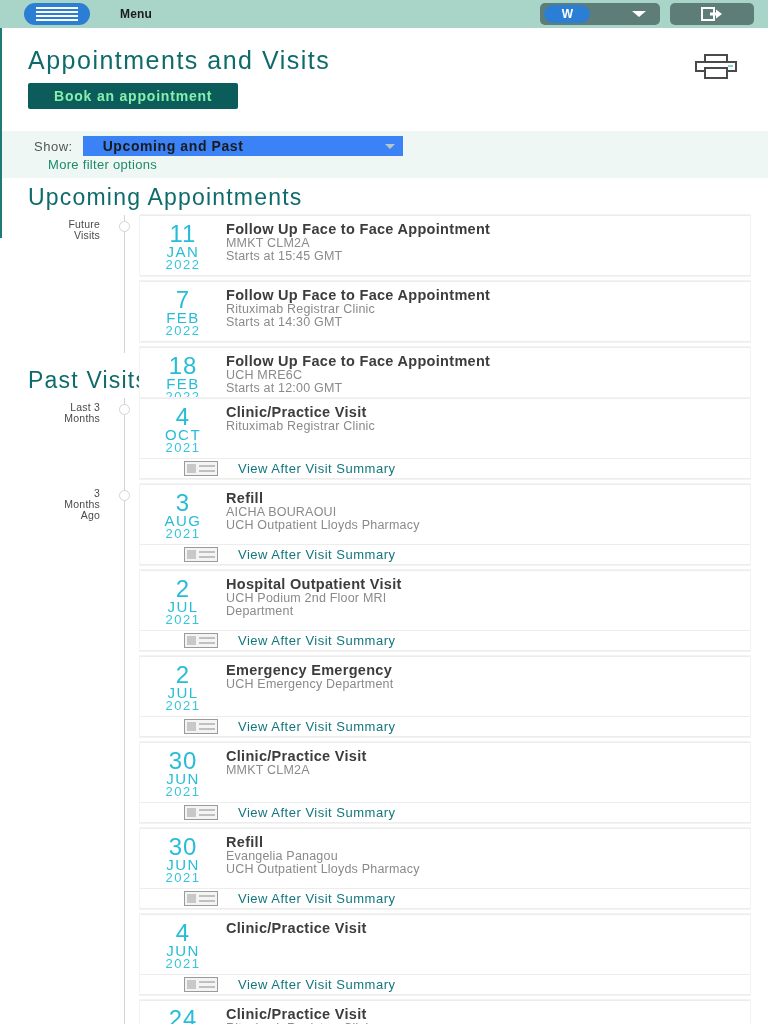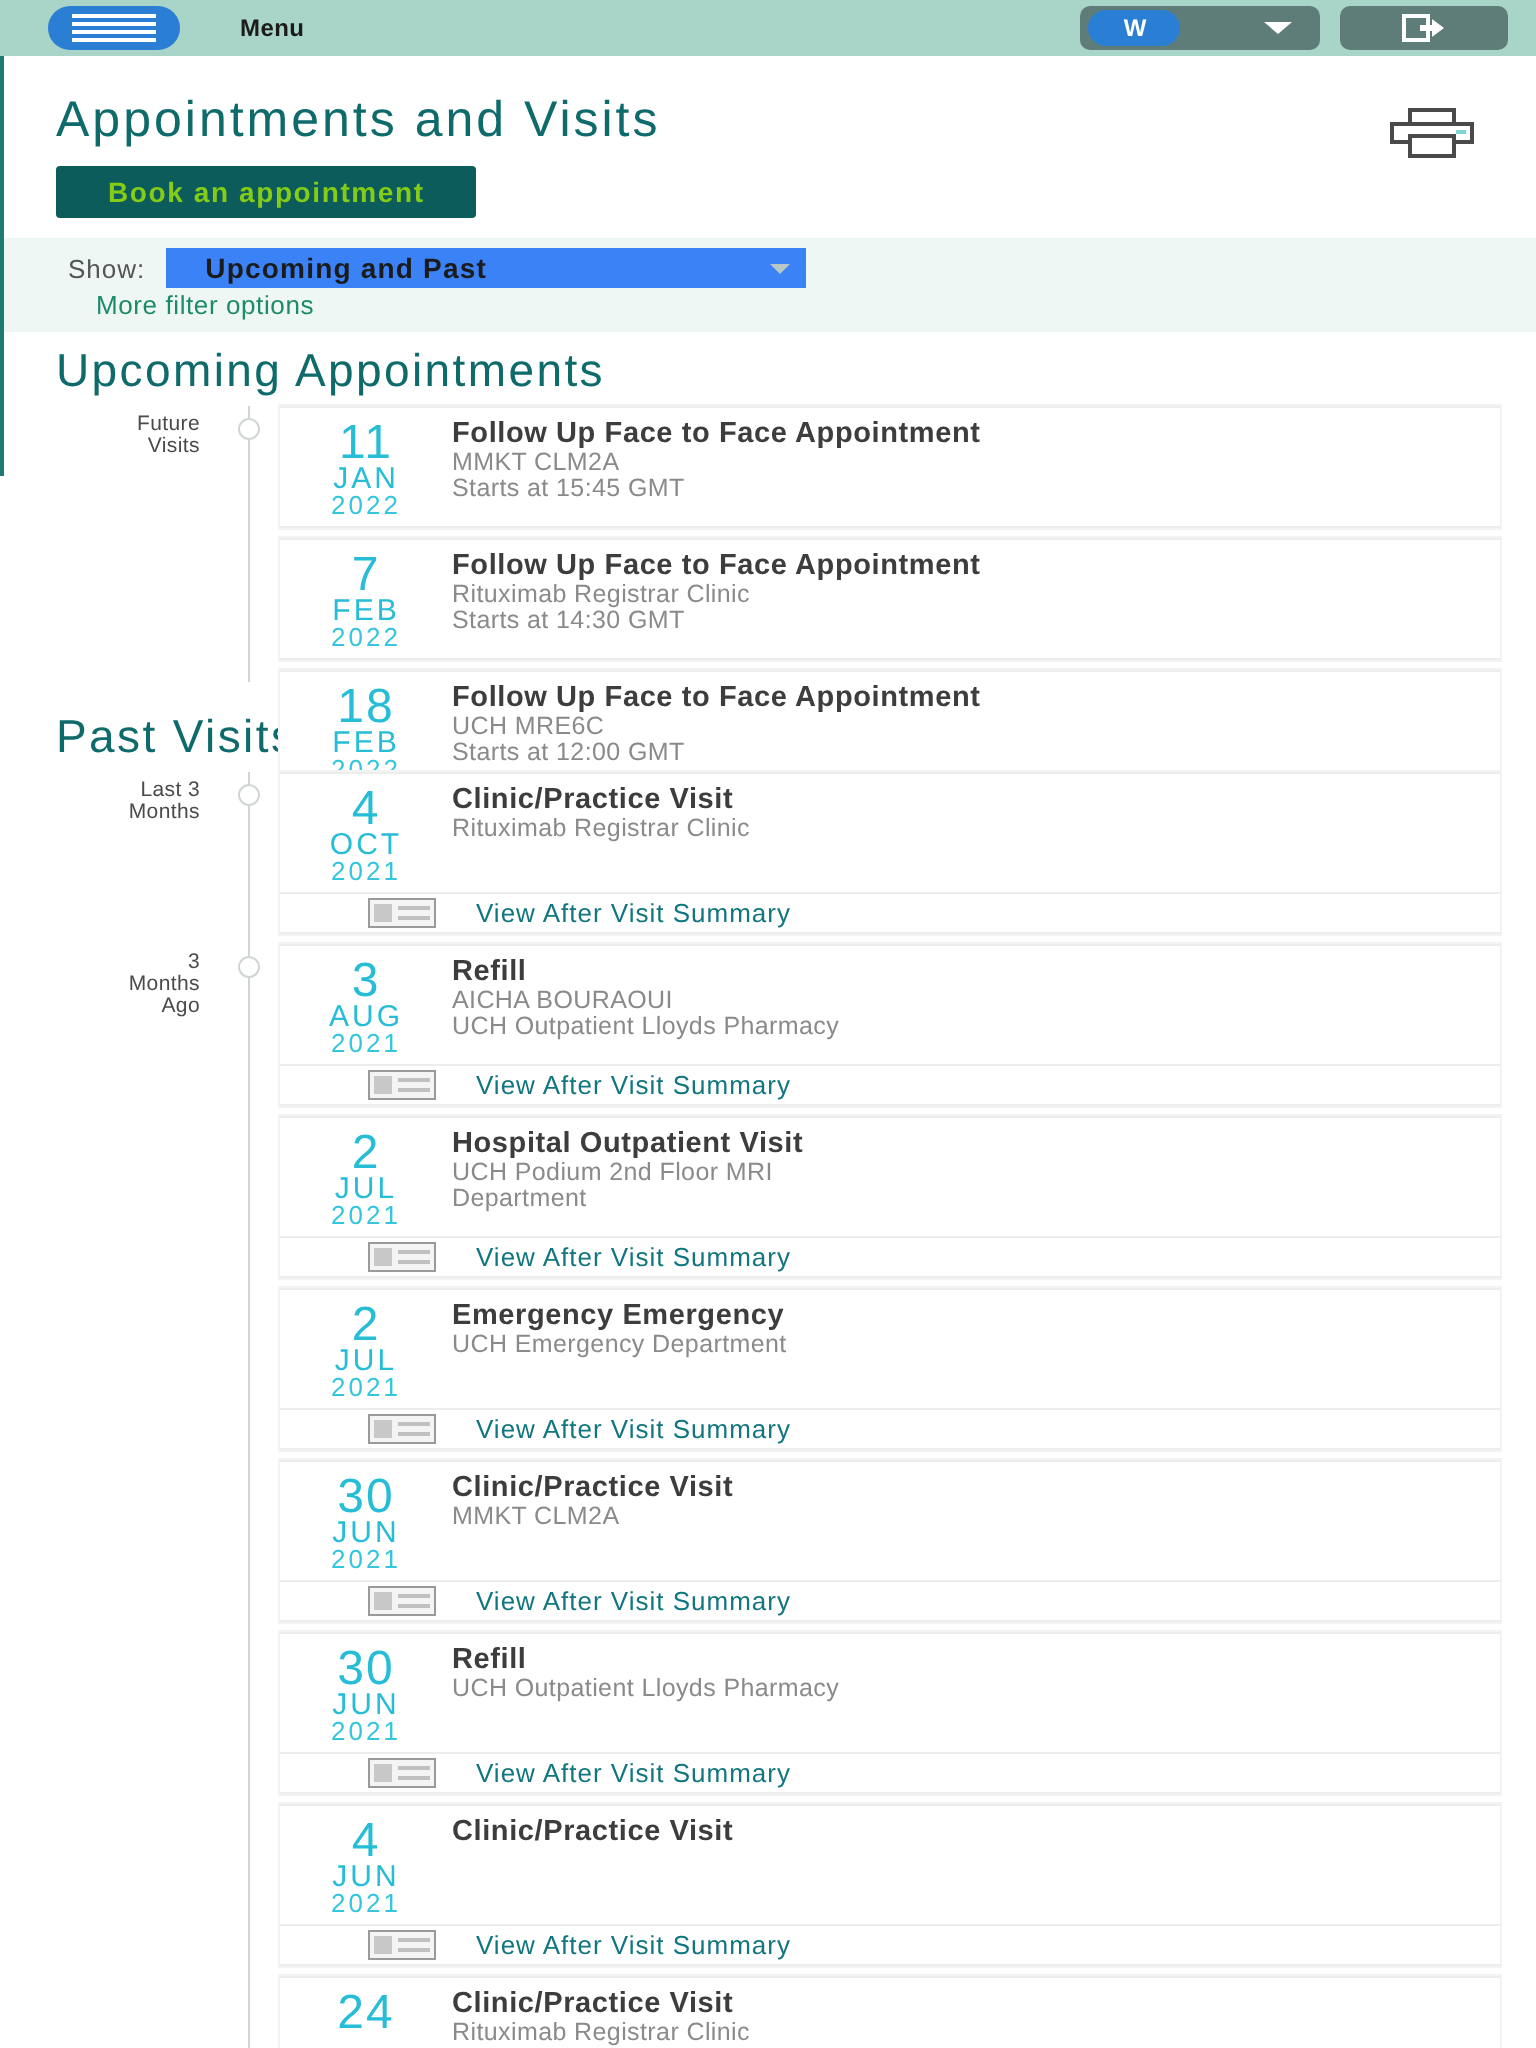--- a/index.html
+++ b/index.html
@@ -82,22 +82,22 @@
     letter-spacing: 1.5px;
     margin-left: 28px;
   }
   .print-icon-wrap {
     position: absolute; right: 28px; top: 22px;
     width: 48px; height: 34px;
     display: flex; align-items: center; justify-content: center;
   }
   .book-btn {
     display: inline-block;
-    margin: 8px 0 0 28px;
-    background: #0d5c5c; color: #84cc16;
+    margin: 8px 0 12px 28px;
+    background: #0d5c5c; color: #86efac;
     font-size: 14px; font-weight: 700; letter-spacing: .8px;
     padding: 5px 26px;
     border: none; border-radius: 2px;
   }
 
   
   .filter-bar {
     margin-top: 10px;
     background: #eef7f4;
     padding: 5px 0 6px 0;
@@ -452,20 +452,21 @@
           </div>
           <div class="appt-card">
             <div class="appt-main">
               <div class="appt-date">
                 <span class="appt-day">30</span>
                 <span class="appt-mon">JUN</span>
                 <span class="appt-yr">2021</span>
               </div>
               <div class="appt-info">
                 <div class="appt-title">Refill</div>
+                <div class="appt-sub">Evangelia Panagou</div>
                 <div class="appt-sub">UCH Outpatient Lloyds Pharmacy</div>
               </div>
             </div>
             <div class="avs-row">
               <div class="avs-icon">
                 <i></i>
                 <div style="margin-left: 2px;">
                   <u></u>
                   <u style="margin-top: 3px;"></u>
                 </div>

